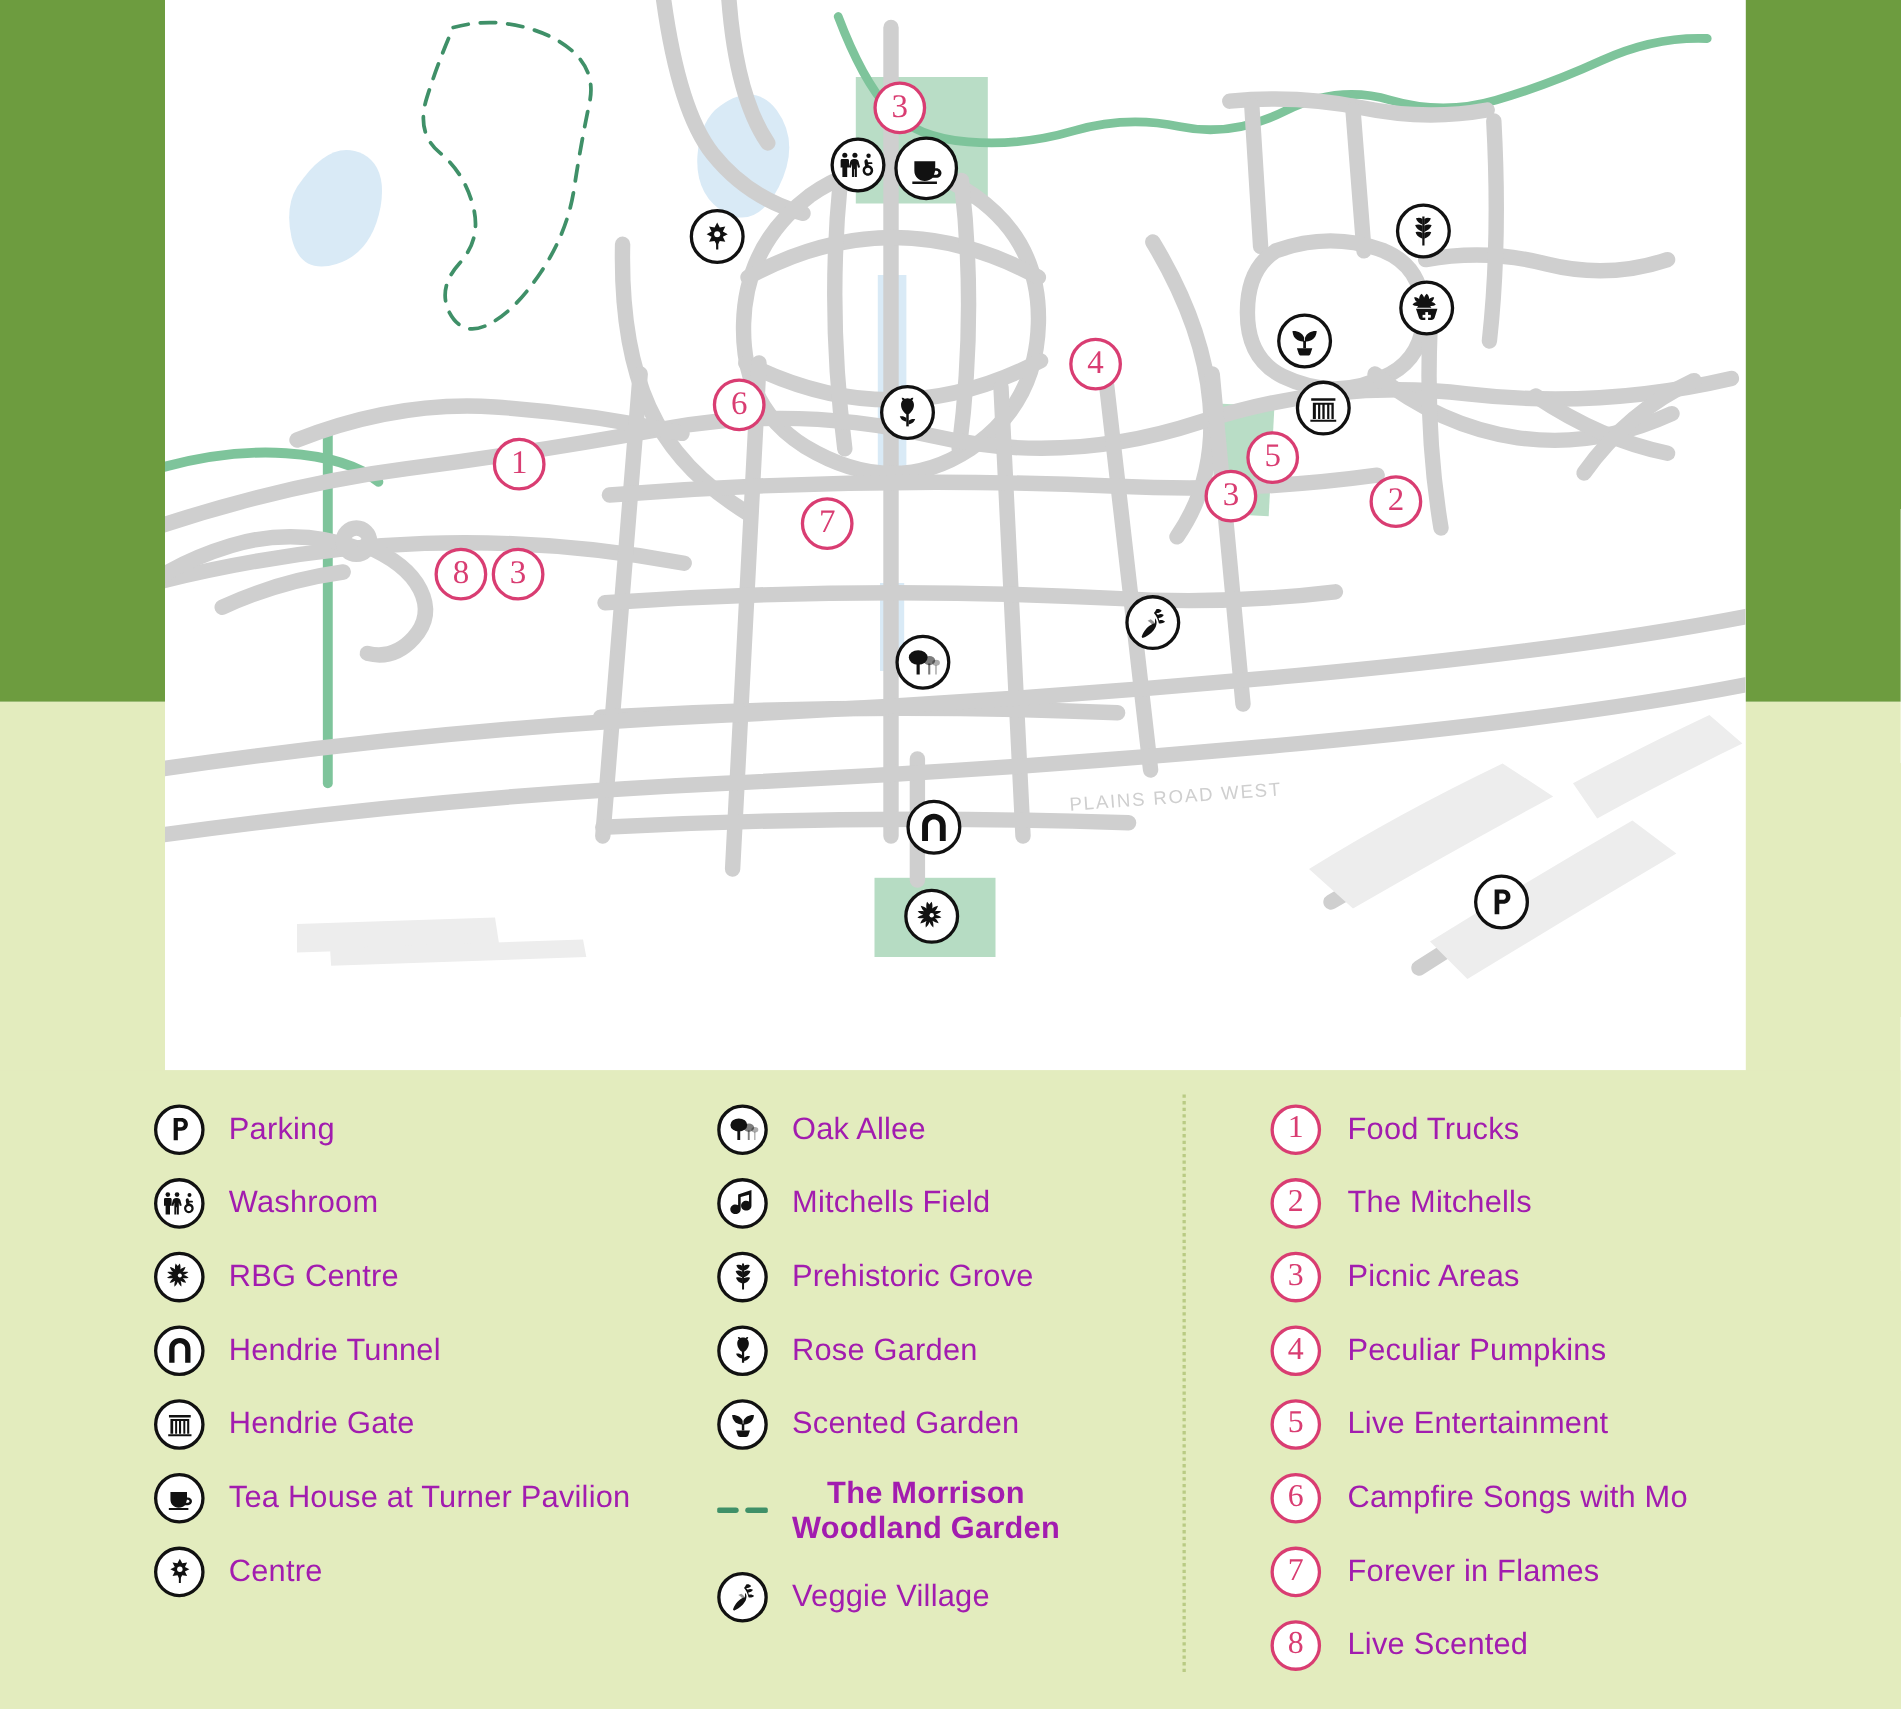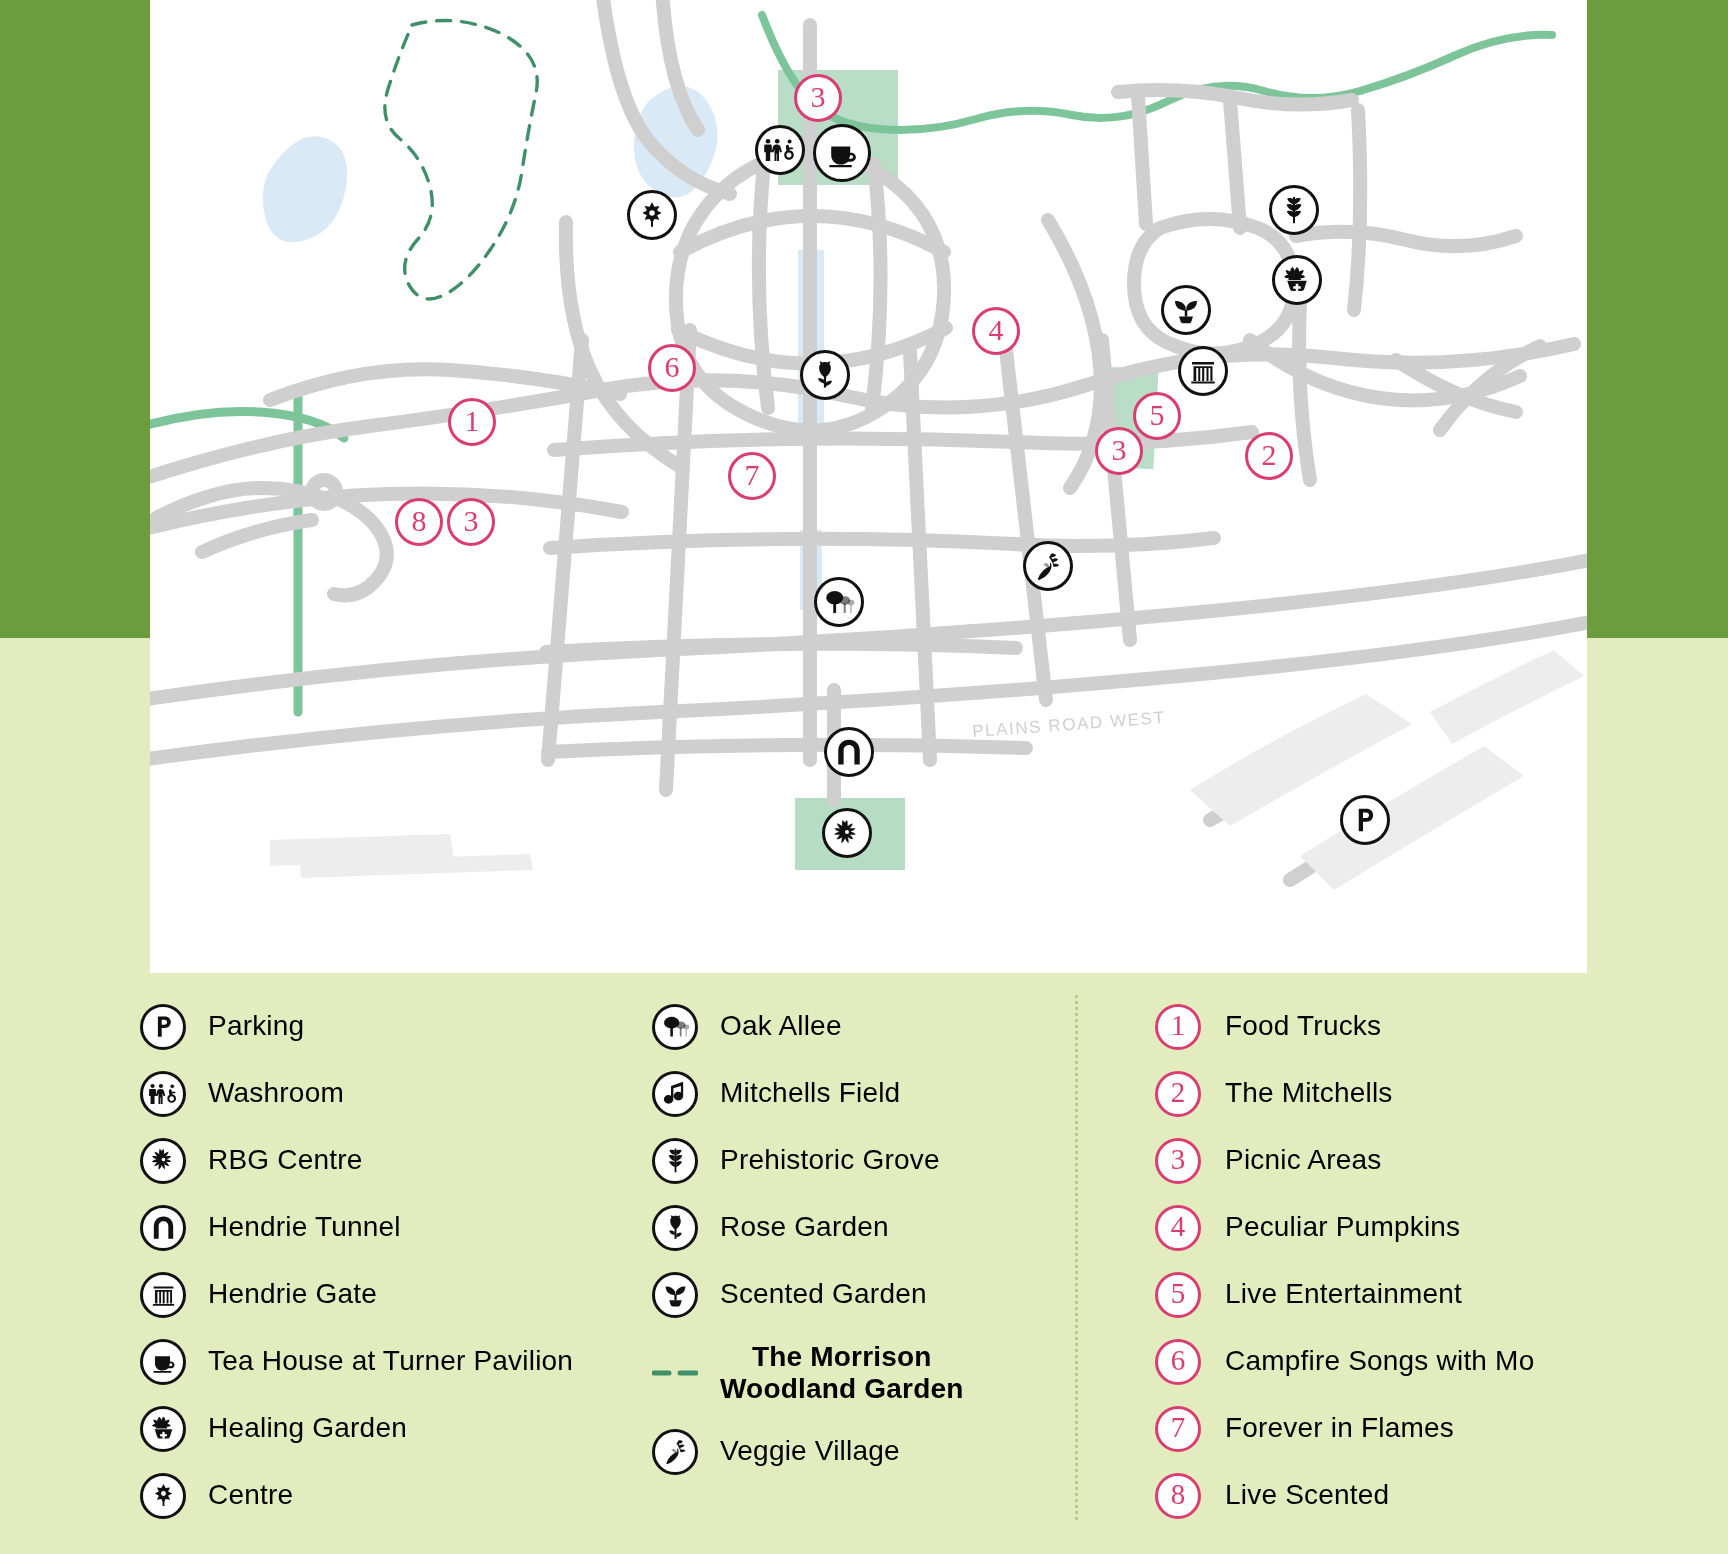--- a/index.html
+++ b/index.html
@@ -123,21 +123,21 @@
     display: flex; align-items: center; justify-content: center;
     margin-right: 24px;
     font-family: "Liberation Serif", serif;
     font-size: 29px;
     line-height: 1;
     padding-bottom: 3px;
   }
 
   .lg-label {
     font-size: 28px;
-    color: #000000;
+    color: #a21caf;
     letter-spacing: 0.2px;
     font-family: "Liberation Sans", sans-serif;
     line-height: 1.15;
   }
 
   .lg-dash {
     flex: 0 0 auto;
     width: 46px; height: 46px;
     display: flex; align-items: center; justify-content: center;
     margin-right: 22px;
@@ -441,28 +441,20 @@
         <span class="lg-icon">
             <svg viewBox="0 0 24 24">
               <use href="#i-teacup-icon"></use>
             </svg>
           </span>
         <span class="lg-label">Tea House at Turner Pavilion</span>
       </div>
       <div class="legend-row">
         <span class="lg-icon">
             <svg viewBox="0 0 24 24">
-              <use href="#i-healing-icon"></use>
-            </svg>
-          </span>
-        <span class="lg-label">Healing Garden</span>
-      </div>
-      <div class="legend-row">
-        <span class="lg-icon">
-            <svg viewBox="0 0 24 24">
               <use href="#i-flower-icon"></use>
             </svg>
           </span>
         <span class="lg-label">Centre</span>
       </div>
     </div>
 
     <div class="legend-col" id="col-2">
       <div class="legend-row">
         <span class="lg-icon">

